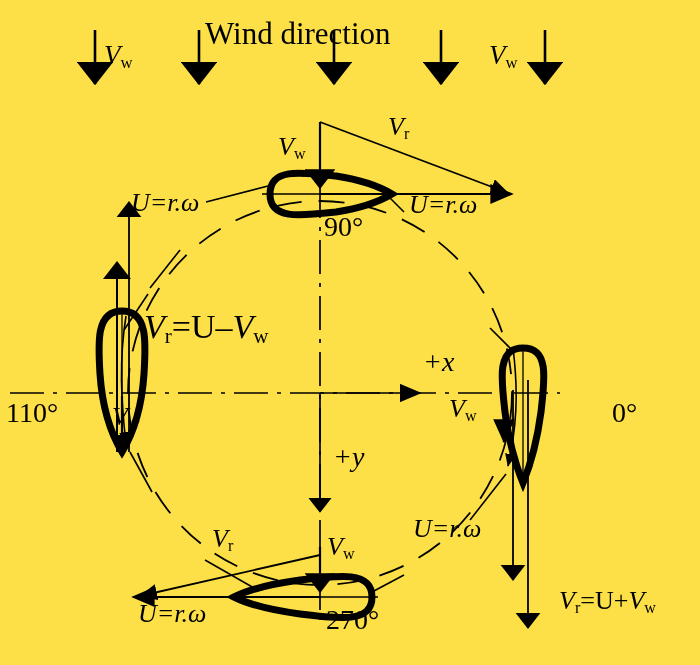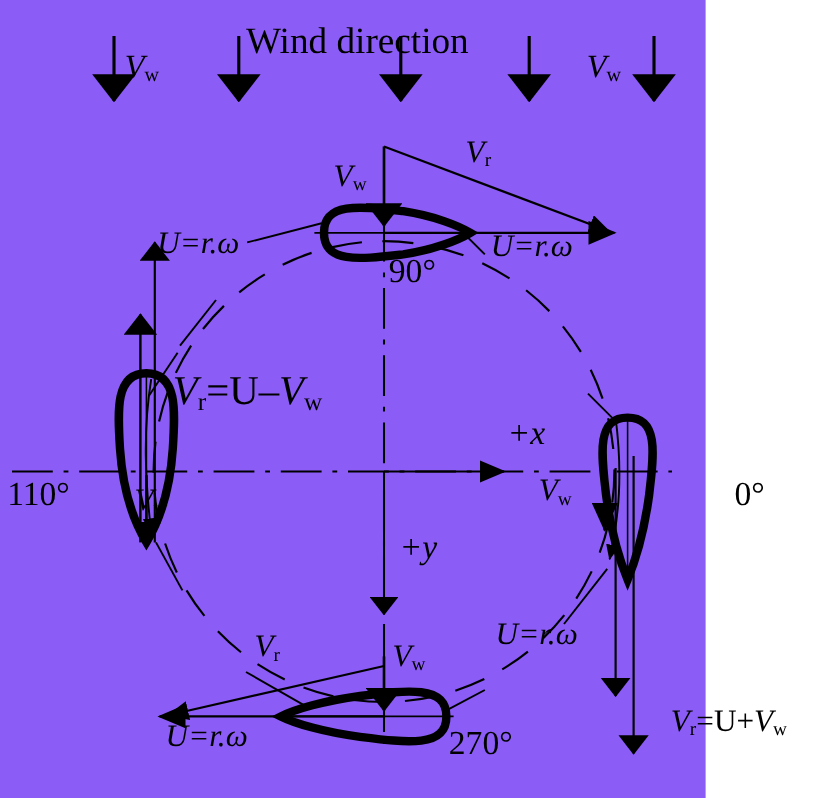--- a/index.html
+++ b/index.html
@@ -1,18 +1,18 @@
 <!DOCTYPE html>
 <html><head>
 <meta charset="utf-8">
 <style>
   html,body{margin:0;padding:0;background:#ffffff;}
   body{width:700px;height:665px;overflow:hidden;
        font-family:"Liberation Serif", serif;}
-  #stage{position:relative;width:588px;height:665px;background:#8b5cf6;}
+  #stage{position:relative;width:700px;height:665px;background:#fde047;}
   svg.layer{position:absolute;left:0;top:0;width:700px;height:665px;}
   .lbl{position:absolute;white-space:nowrap;color:#000;
        font-family:"Liberation Serif", serif;line-height:1;}
   .it{font-style:italic;}
   .sub{font-size:0.62em;font-style:normal;vertical-align:-0.22em;}
   .om{font-style:normal;}
 </style>
 </head>
 <body>
 
@@ -123,21 +123,21 @@
   <div class="lbl" style="left:104px;top:42px;font-size:27px;">
     <span class="it">V</span><span class="sub">w</span>
   </div>
 
   <div class="lbl" style="left:489px;top:42px;font-size:27px;">
     <span class="it">V</span><span class="sub">w</span>
   </div>
 
   <div class="lbl" style="left:324px;top:213px;font-size:28px;font-family:Liberation Serif, serif;">90°</div>
   <div class="lbl" style="left:612px;top:399px;font-size:28px;">0°</div>
-  <div class="lbl" style="left:326px;top:606px;font-size:28px;margin-left:48px;">270°</div>
+  <div class="lbl" style="left:326px;top:606px;font-size:28px;">270°</div>
   <div class="lbl" style="left:6px;top:399px;font-size:28px;">110°</div>
 
   <div class="lbl it" style="left:423px;top:348px;font-size:28px;">+x</div>
   <div class="lbl it" style="left:333px;top:443px;font-size:28px;">+y</div>
 
   <div class="lbl" style="left:278px;top:134px;font-size:26px;">
     <span class="it">V</span><span class="sub">w</span>
   </div>
   <div class="lbl" style="left:388px;top:114px;font-size:26px;">
     <span class="it">V</span><span class="sub">r</span>

